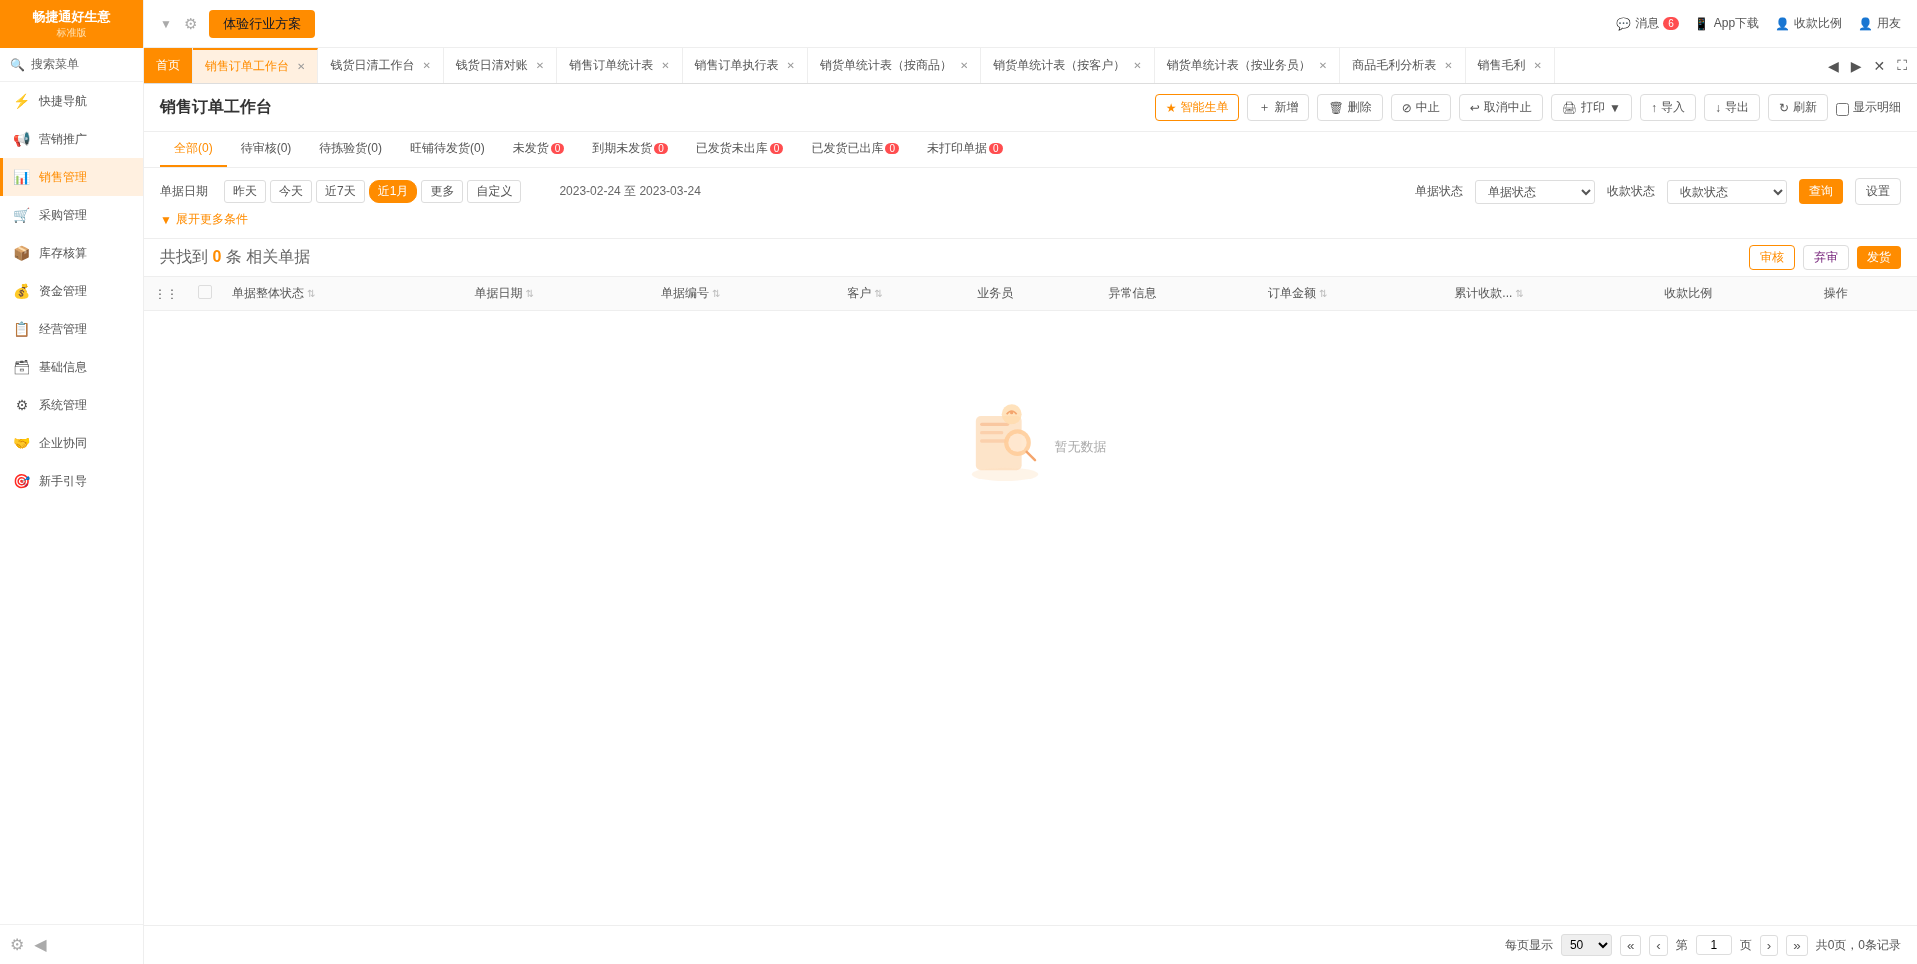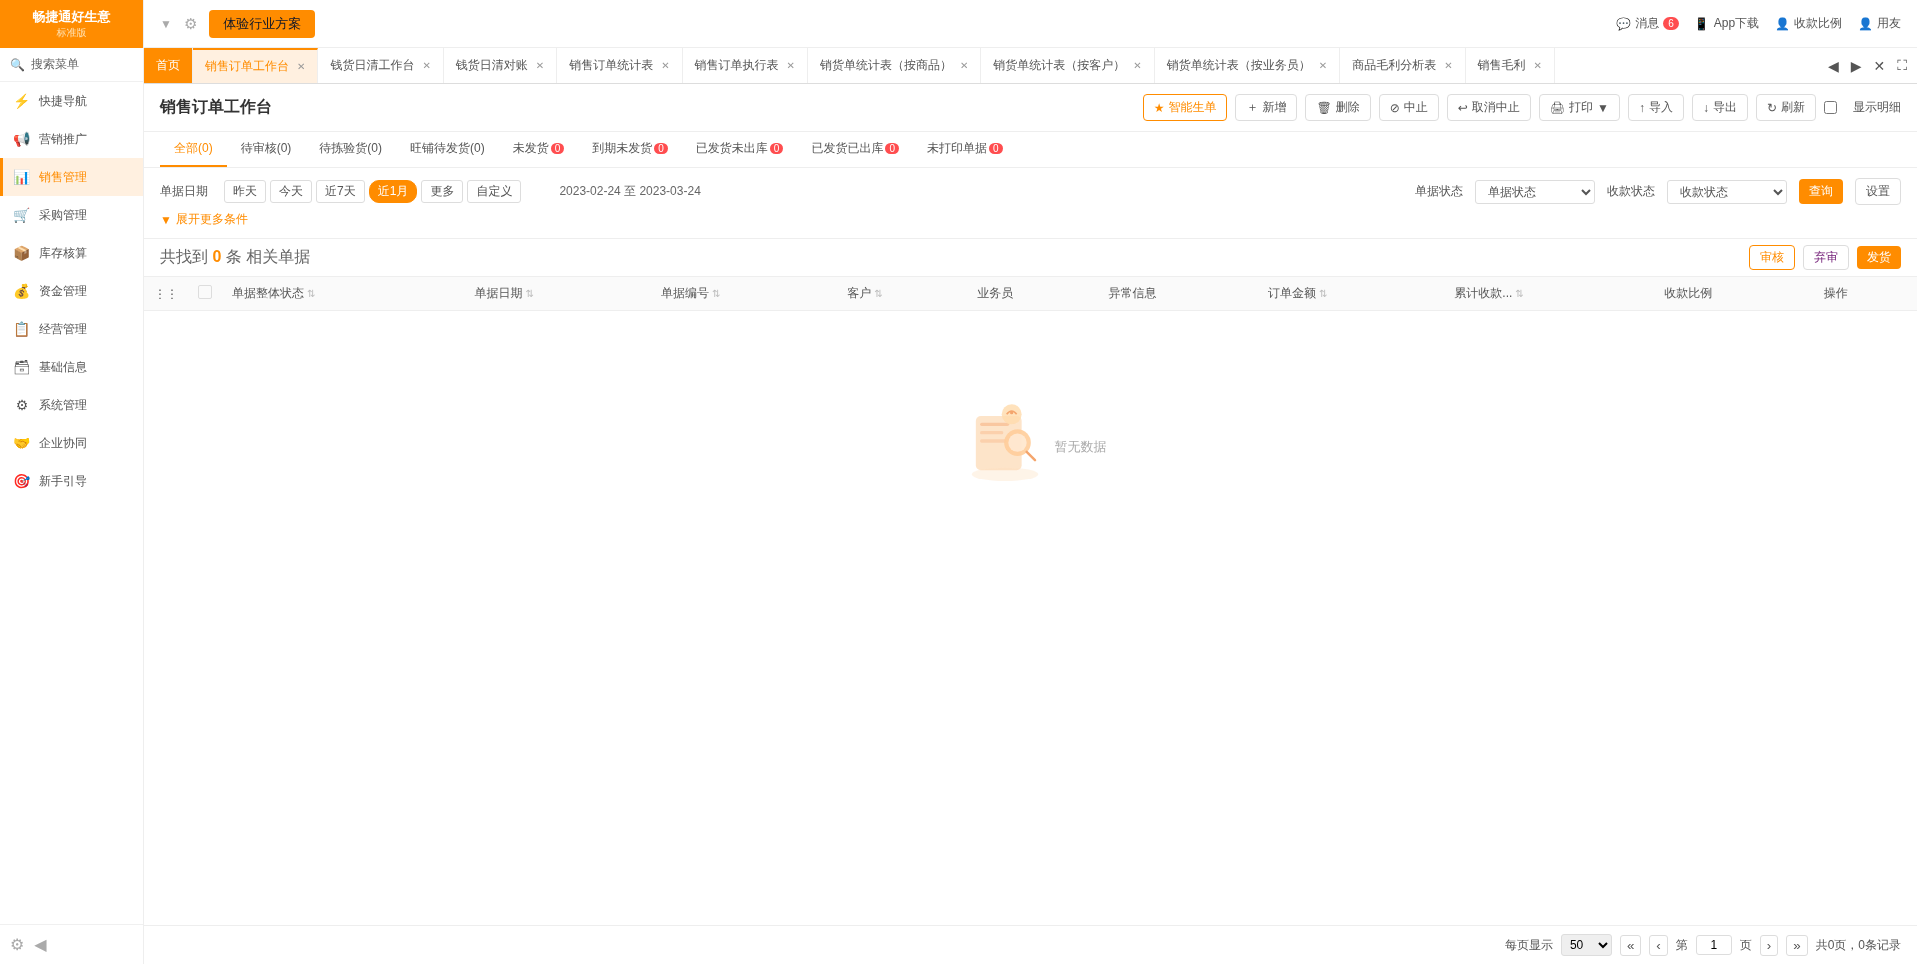--- a/index.html
+++ b/index.html
@@ -271,21 +271,21 @@
           <span>导入</span>
         </button>
         <button class="btn-action">
           <span>↓</span>
           <span>导出</span>
         </button>
         <button class="btn-action">
           <span>↻</span>
           <span>刷新</span>
         </button>
-        <label style="display:flex;align-items:center;gap:16px;font-size:12px;color:#555;cursor:pointer;">
+        <label style="display:flex;align-items:flex-end;gap:4px;font-size:12px;color:#555;cursor:pointer;">
           <input type="checkbox" style="">
           <span>显示明细</span>
         </label>
       </div>
     </div>
 
     <div class="filter-tabs">
       <div class="filter-tab active">
         <span>全部(0)</span>
       </div>

